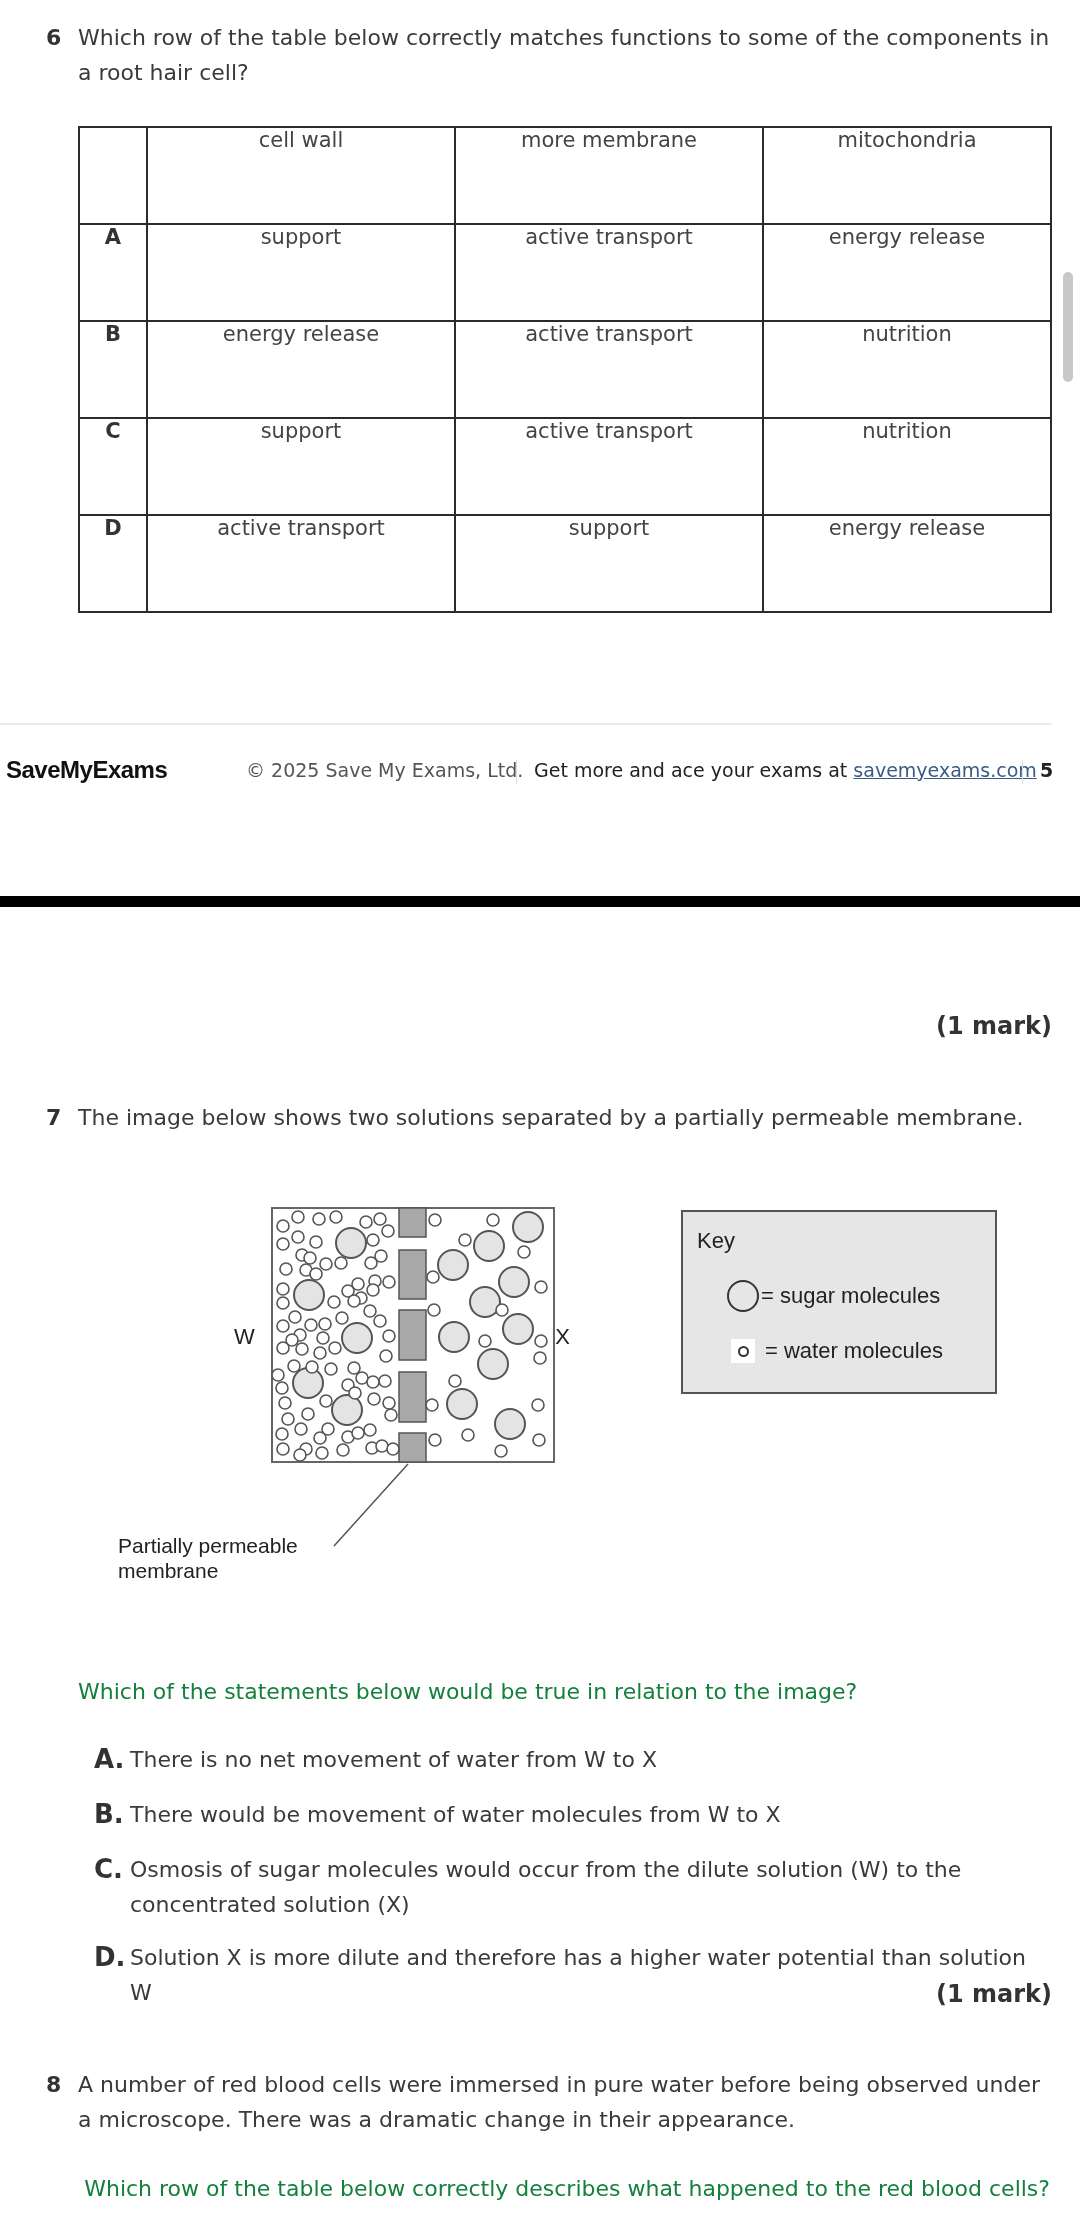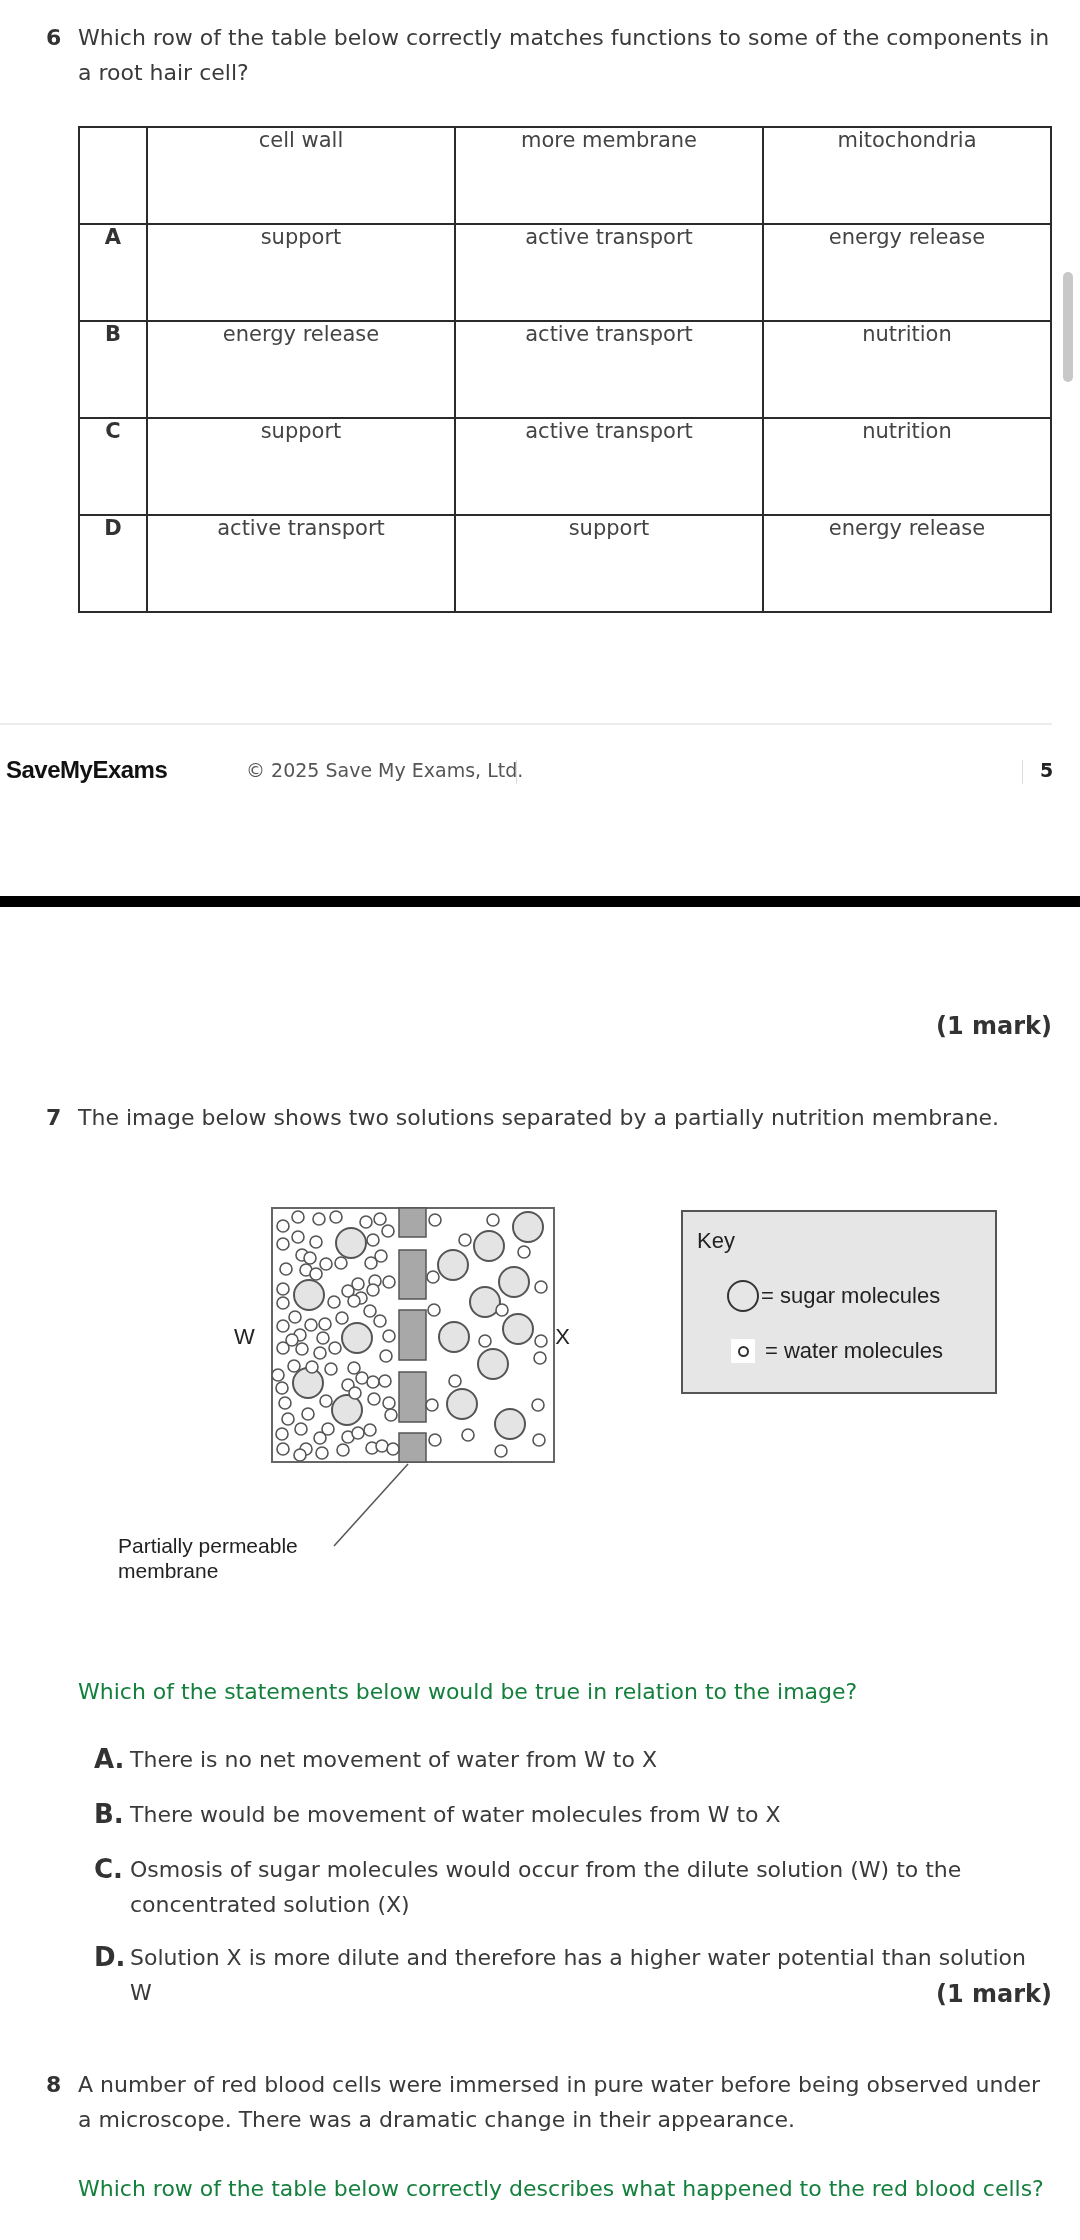--- a/index.html
+++ b/index.html
@@ -101,31 +101,32 @@
     </table>
 </div>
 
 <div class="scrollbar"></div>
 
 <div class="footer-rule"></div>
 <div class="footer">
   <span class="brand">SaveMyExams</span>
   <span class="copyright">© 2025 Save My Exams, Ltd.</span>
   <span class="sep" style="left:516px;"></span>
+  <span class="promo"><span>Get more and ace your exams at </span><a>savemyexams.com</a></span>
   <span class="sep" style="left:1022px;"></span>
   <span class="pagenum">5</span>
 </div>
 
 <div class="page-break"></div>
 
 <div class="mark" style="top:1012px;">(1 mark)</div>
 
 <div class="q-row" style="top:1100px;">
   <span class="q-num">7</span>
-  <span class="q-text">The image below shows two solutions separated by a partially nutrition membrane.</span>
+  <span class="q-text">The image below shows two solutions separated by a partially permeable membrane.</span>
 </div>
 
 <div class="diagram">
   <svg width="460" height="400" viewBox="0 0 460 400" xmlns="http://www.w3.org/2000/svg">
     <rect x="162" y="8" width="282" height="254" fill="#fff" stroke="#666" stroke-width="2"></rect>
 
     <g fill="#a8a8a8" stroke="#555" stroke-width="1.5">
       <rect x="289" y="8" width="27" height="29"></rect>
       <rect x="289" y="50" width="27" height="49"></rect>
       <rect x="289" y="110" width="27" height="50"></rect>
@@ -292,13 +293,13 @@
   <span class="opt-letter">D.</span>
   <span class="opt-text">Solution X is more dilute and therefore has a higher water potential than solution W</span>
 </div>
 
 <div class="mark" style="top:1980px;">(1 mark)</div>
 
 <div class="q-row" style="top:2067px;">
   <span class="q-num">8</span>
   <span class="q-text">A number of red blood cells were immersed in pure water before being observed under a microscope. There was a dramatic change in their appearance.</span>
 </div>
-<div class="plain-para" style="top:2171px;">Which row of the table below correctly describes what happened to the red blood cells?</div>
+<div class="plain-para" style="top:2171px;text-align:right;">Which row of the table below correctly describes what happened to the red blood cells?</div>
 
 </body></html>

